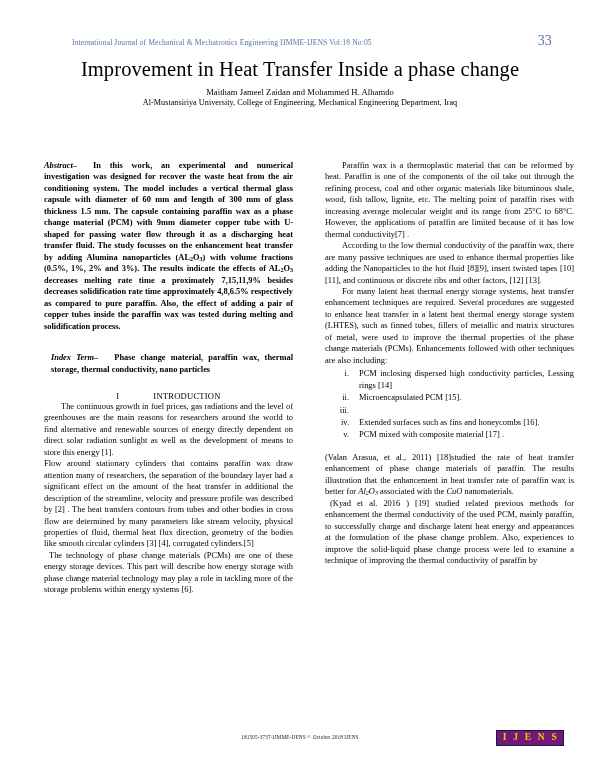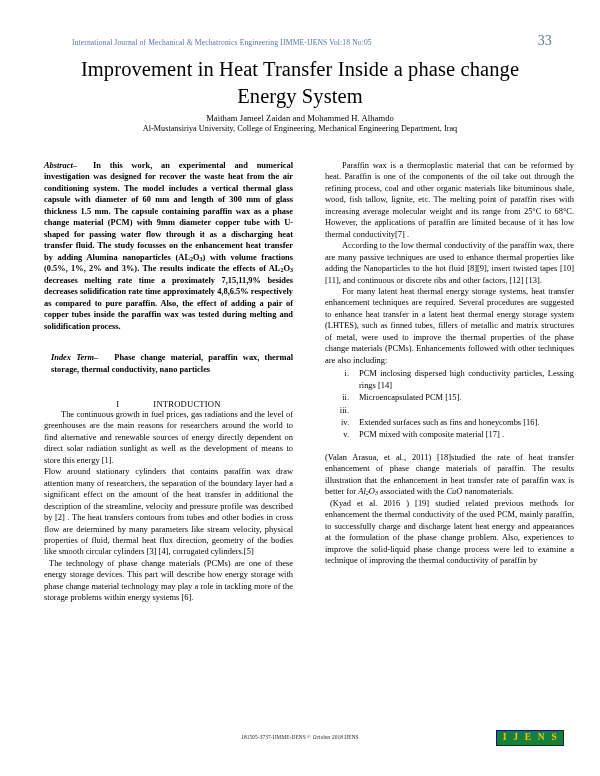--- a/index.html
+++ b/index.html
@@ -109,21 +109,21 @@
 
   .index-p {
     font-weight: bold;
     font-size: 8.4px;
     line-height: 1.365;
     text-align: justify;
     margin: 20px 0 0 7px;
   }
 
   .sec-head {
-    margin: 24px 0 0 0;
+    margin: 16px 0 0 0;
     font-size: 8.6px;
     text-align: center;
     letter-spacing: 0.2px;
   }
   .sec-head .num { margin-right: 34px; }
   .gap-md { height: 11px; }
 
   
   ol.roman {
     margin: 2px 0 0 0;
@@ -197,21 +197,20 @@
 <div class="page">
 
   <div class="runhead" style="color: rgb(90, 116, 168);">
     <span class="rh-title">International Journal of Mechanical &amp; Mechatronics Engineering IJMME-IJENS Vol:18 No:05</span>
     <span class="rh-page">33</span>
   </div>
 
   <div class="title-block">
     <h1 class="doc-title">
       <span>Improvement in Heat Transfer Inside a phase change</span><br>
-      <span>Energy System</span>
     </h1>
     <div class="authors">Maitham Jameel Zaidan and Mohammed H. Alhamdo</div>
     <div class="affil">Al-Mustansiriya University, College of Engineering, Mechanical Engineering Department, Iraq</div>
   </div>
 
   <div class="columns">
 
     <div class="col left">
 
       <p class="abstract-p"><span class="lead-italic">Abstract–</span><span class="lead-gap"></span><span>In this work, an experimental and numerical investigation was designed for recover the waste heat from the air conditioning system. The model includes a vertical thermal glass capsule with diameter of 60 mm and length of 300 mm of glass thickness 1.5 mm. The capsule containing paraffin wax as a phase change material (PCM) with 9mm diameter copper tube with U-shaped  for passing water flow through it as a discharging heat transfer fluid. The study focusses on the enhancement heat transfer by adding Alumina nanoparticles (AL</span><sub>2</sub><span>O</span><sub>3</sub><span>) with volume fractions (0.5%, 1%, 2% and 3%). The results indicate the effects of AL</span><sub>2</sub><span>O</span><sub>3</sub><span> decreases melting rate time a proximately 7,15,11,9%  besides decreases solidification rate time approximately 4,8,6.5% respectively as compared to pure paraffin. Also, the effect of adding a pair of copper tubes inside the paraffin wax was tested during melting and solidification process.</span></p>
@@ -258,16 +257,16 @@
 
       <p class="just"><span>(Valan Arasua, et al., 2011) [18]studied the rate of heat transfer enhancement of phase change materials of paraffin. The results illustration that the enhancement in heat transfer rate of paraffin wax is better for </span><span class="fml"><span>Al</span><sub>2</sub><span>O</span><sub>3</sub></span><span> associated with the </span><span class="fml">CuO</span><span> nanomaterials.</span></p>
 
       <p class="just ind-sm">(Kyad  et al. 2016 ) [19] studied related previous methods for enhancement the thermal conductivity of the used PCM, mainly paraffin, to successfully charge and discharge latent heat energy and appearances at the formulation of the phase change problem. Also, experiences to improve the solid-liquid phase change process were led to examine a technique of improving the thermal conductivity of paraffin by</p>
 
     </div>
   </div>
 
   <div class="footer">
     <div class="foot-code">181505-3737-IJMME-IJENS © October 2018 IJENS</div>
-    <div class="logo" style="background: #15803d; color: rgb(245, 196, 0);">I J E N S</div>
+    <div class="logo" style="background: #701a75; color: rgb(245, 196, 0);">I J E N S</div>
   </div>
 
 </div>
 
 </body></html>

